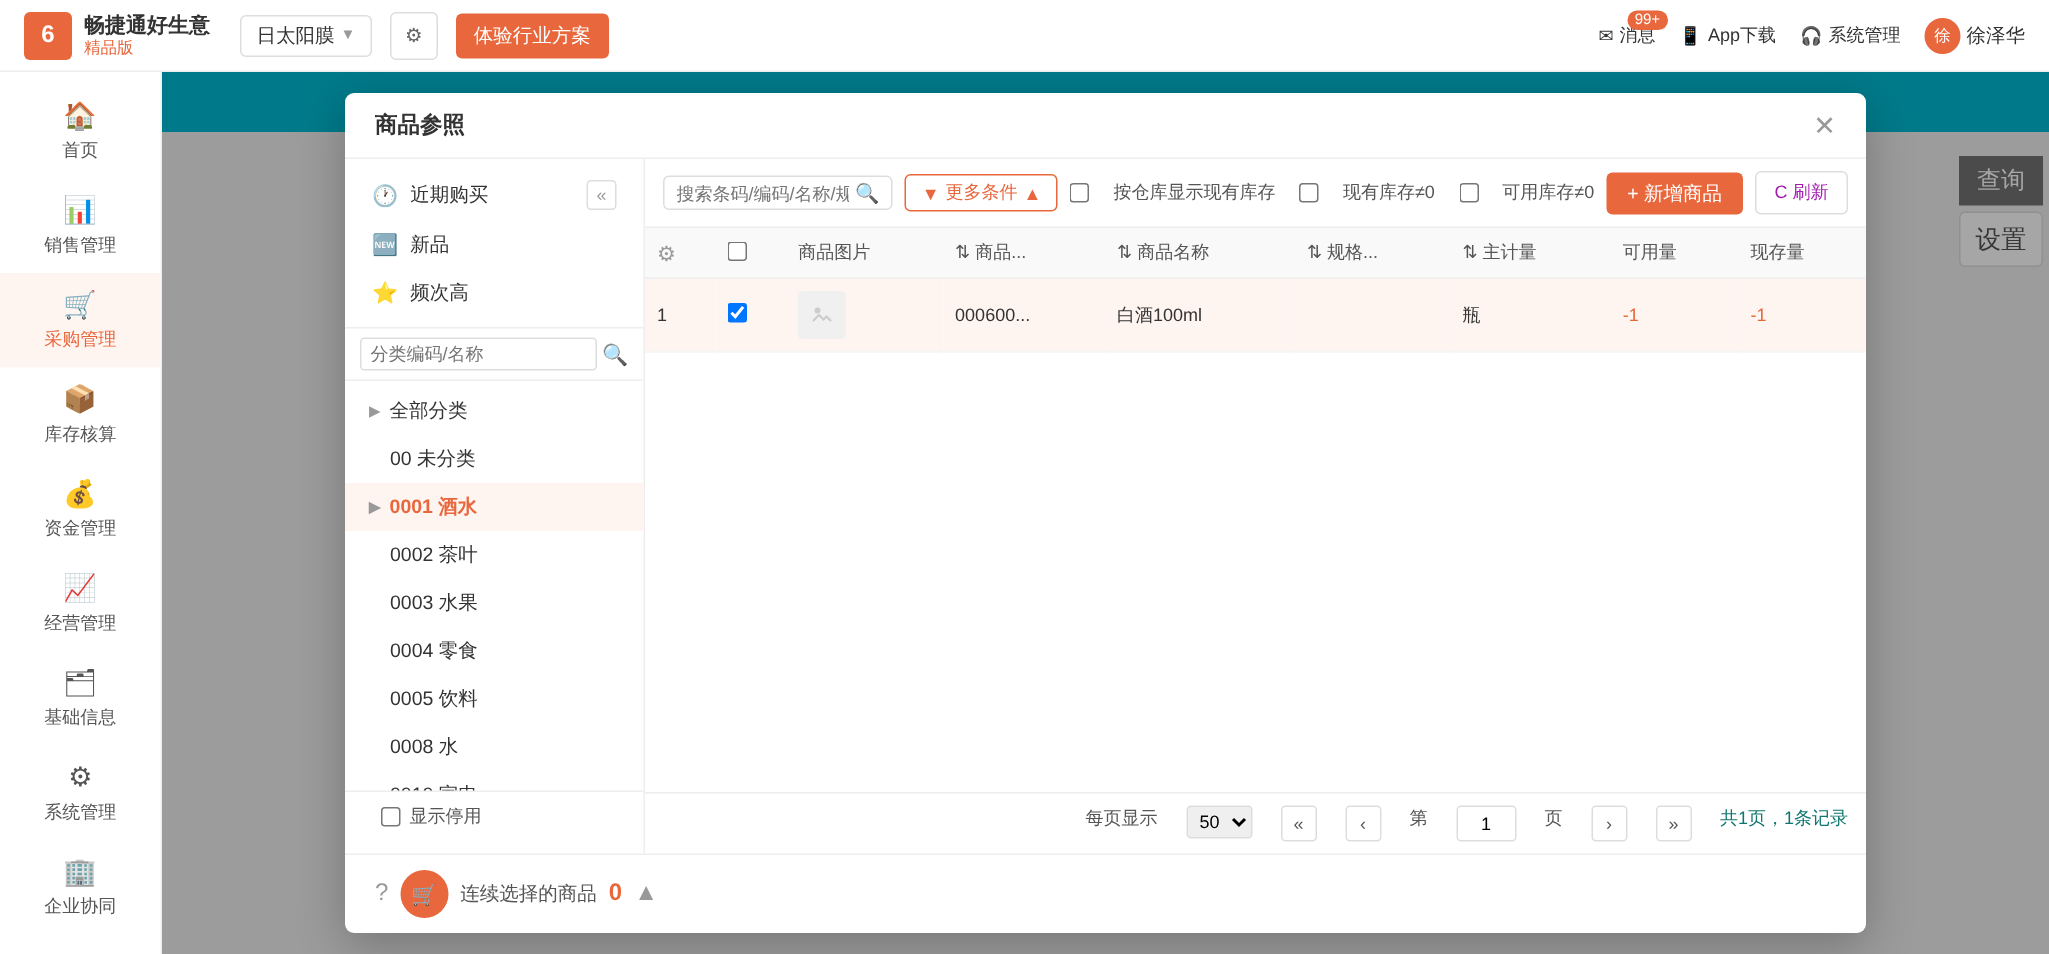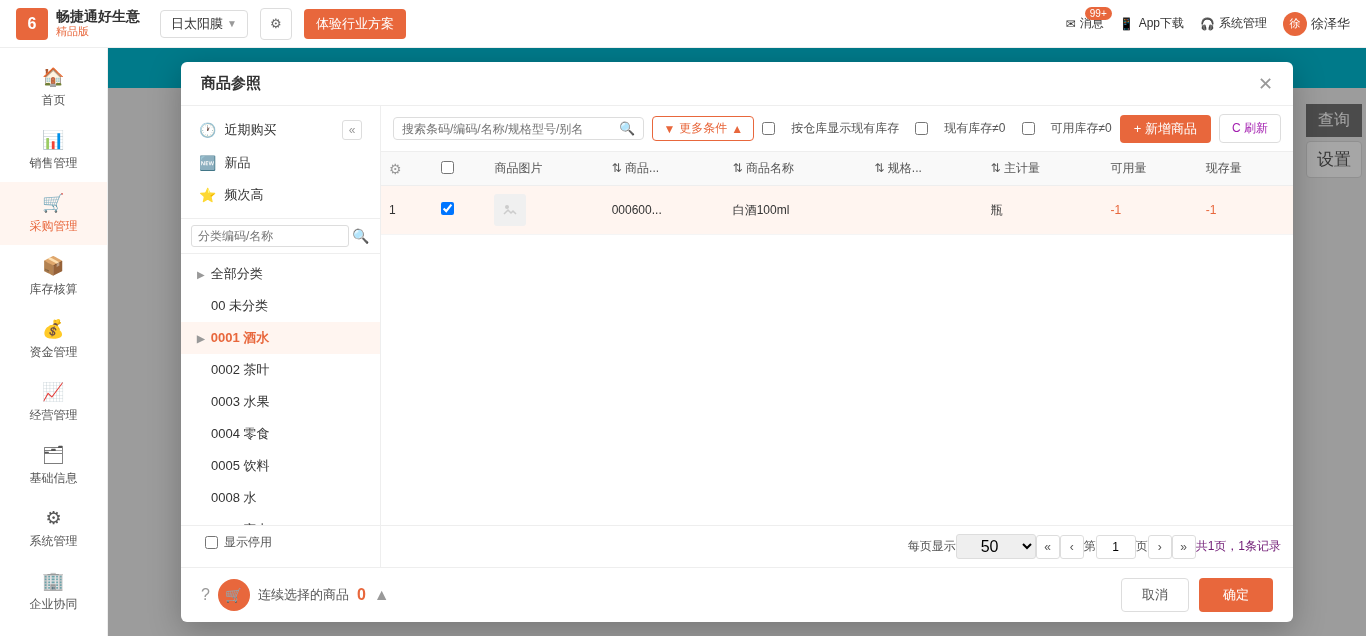--- a/index.html
+++ b/index.html
@@ -106,21 +106,21 @@
       display: flex;
       align-items: center;
       justify-content: center;
       z-index: 100;
     }
 
     
     .modal {
       background: #fff;
       border-radius: 6px;
-      width: 1112px;
+      width: 1014px;
       max-height: 560px;
       display: flex;
       flex-direction: column;
       box-shadow: 0 8px 32px rgba(0,0,0,0.25);
     }
     .modal-header {
       display: flex; align-items: center; justify-content: space-between;
       padding: 12px 20px;
       border-bottom: 1px solid #eee;
     }
@@ -273,40 +273,40 @@
       background: #f0f0f0;
       border-radius: 3px;
       display: flex; align-items: center; justify-content: center;
       color: #ccc; font-size: 10px;
     }
     .neg-val { color: #e8673c; }
     .col-settings { color: #999; cursor: pointer; font-size: 14px; }
 
     
     .pagination-area {
-      display: flex; align-items: center; justify-content: flex-end;
-      gap: 0; padding: 8px 12px;
+      display: flex; align-items: flex-start; justify-content: flex-end;
+      gap: 19px; padding: 8px 12px;
       border-top: 1px solid #eee; font-size: 12px; color: #555;
     }
     .page-size-select {
       border: 1px solid #ddd; border-radius: 3px;
-      padding: 2px 20px; font-size: 16px; cursor: pointer;
+      padding: 2px 4px; font-size: 12px; cursor: pointer;
     }
     .page-btn {
       width: 24px; height: 24px;
       border: 1px solid #ddd; border-radius: 3px;
       display: flex; align-items: center; justify-content: center;
       cursor: pointer; font-size: 12px; background: #fff; color: #555;
     }
     .page-input {
       width: 40px; height: 24px;
       border: 1px solid #ddd; border-radius: 3px;
       text-align: center; font-size: 12px;
     }
-    .page-info { color: #701a75; }
+    .page-info { color: #0f766e; }
 
     
     .modal-footer {
       display: flex; align-items: center;
       padding: 10px 20px;
       border-top: 1px solid #eee;
       gap: 12px;
     }
     .footer-cart {
       display: flex; align-items: center; gap: 8px; color: #555; font-size: 13px;
@@ -624,21 +624,17 @@
         <div class="modal-footer">
           <div class="footer-cart">
             <span class="help-icon">?</span>
             <div class="cart-icon-btn">
               <span>🛒</span>
             </div>
             <span>连续选择的商品</span>
             <span class="cart-count">0</span>
             <span class="collapse-footer-btn">▲</span>
           </div>
-          <div class="footer-right">
-            <button class="cancel-btn">取消</button>
-            <button class="confirm-btn">确定</button>
-          </div>
         </div>
       </div>
     </div>
   </div>
 </div>
 
 </body></html>

